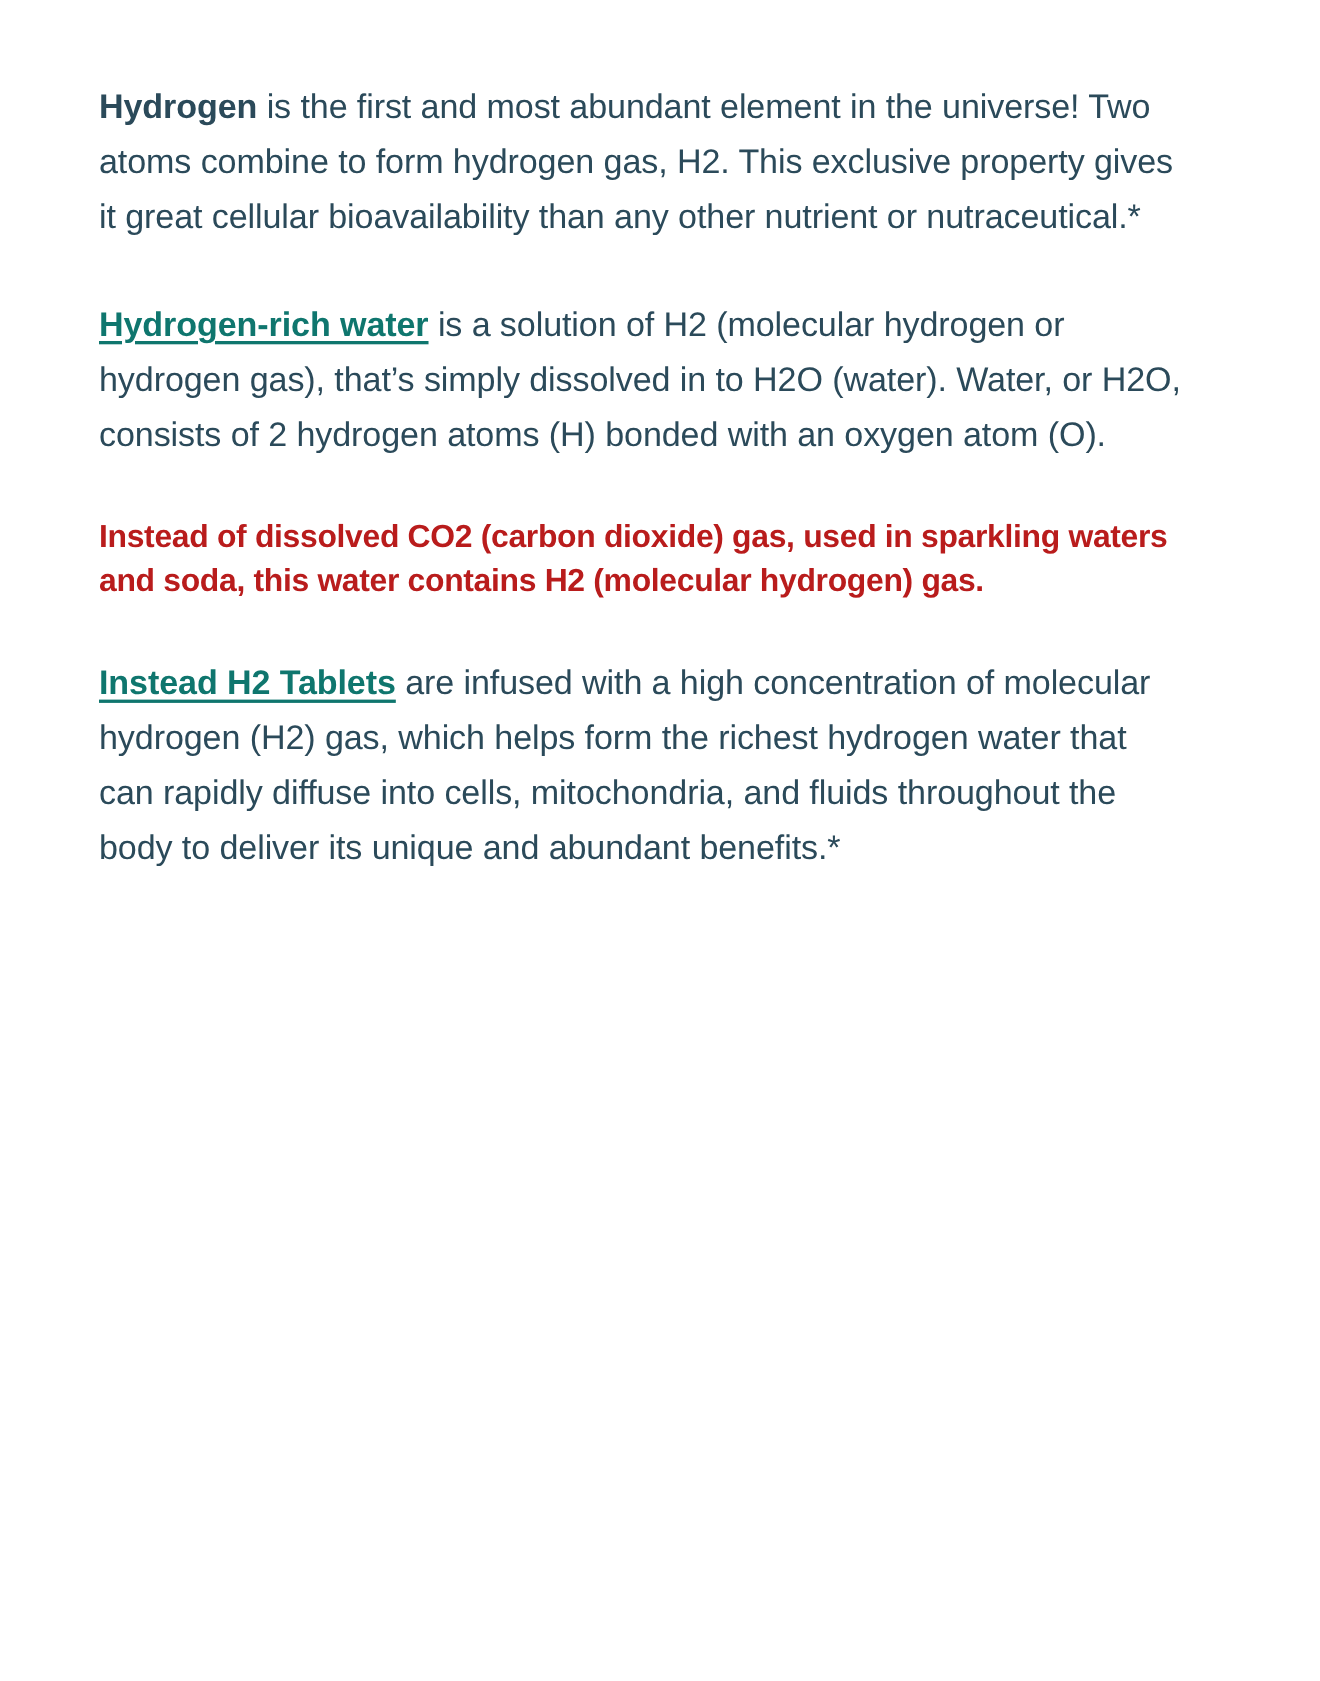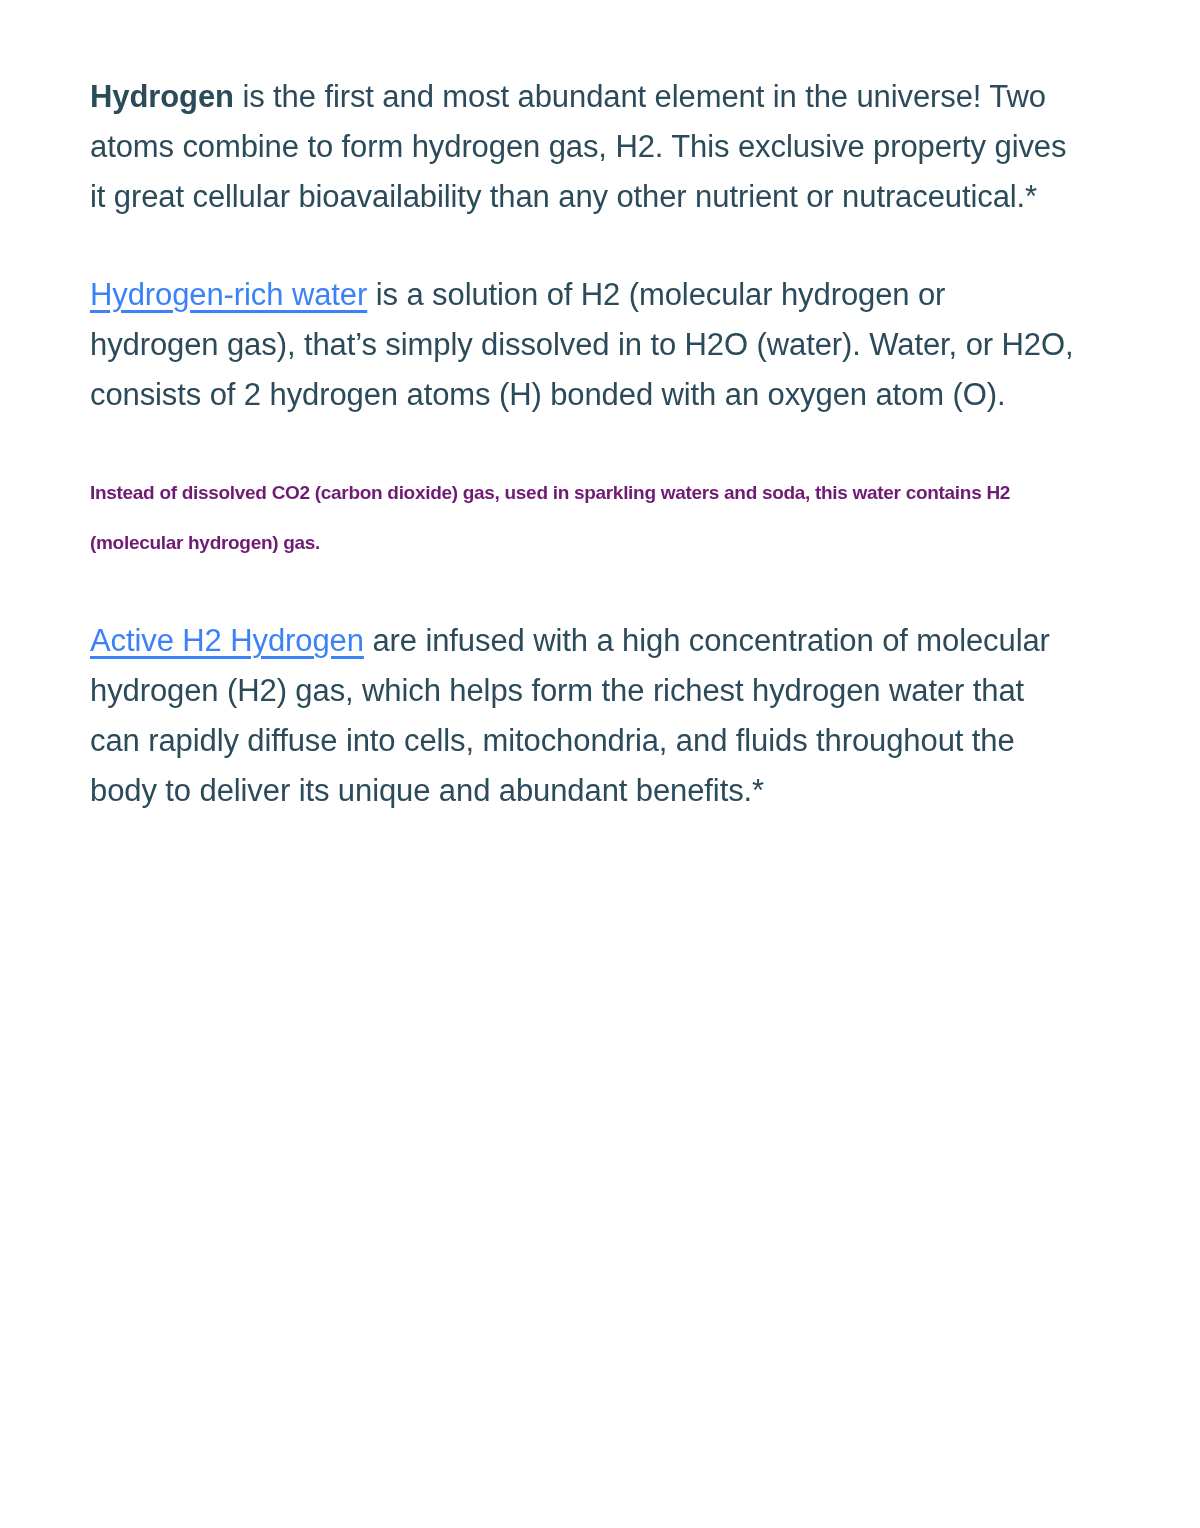--- a/index.html
+++ b/index.html
@@ -32,35 +32,35 @@
     color: #2b4a5a;
     font-weight: 400;
     max-width: 1018px;
   }
 
   .para:last-child {
     margin-bottom: 0;
   }
 
   .para.highlight {
-    color: #701a75;
+    color: #b91c1c;
     font-weight: 700;
-    font-size: 19px;
-    line-height: 50px;
+    font-size: 29px;
+    line-height: 40px;
     letter-spacing: -0.3px;
   }
 
   .lead-bold {
     font-weight: 700;
     color: #2b4a5a;
   }
 
   .lead-bold-underline {
-    font-weight: 400;
-    color: #3b82f6;
+    font-weight: 700;
+    color: #0f766e;
     text-decoration: underline;
     text-underline-offset: 5px;
     text-decoration-thickness: 2.5px;
   }
 
   .citation {
     font-size: 23px;
     color: #4d6a79;
     font-weight: 400;
     vertical-align: 1px;
@@ -79,16 +79,16 @@
 
   <p class="para">
     <span class="lead-bold-underline">Hydrogen-rich water</span><span> is a solution of H2 (molecular hydrogen or hydrogen gas), that’s simply dissolved in to H2O (water). Water, or H2O, consists of 2 hydrogen atoms (H) bonded with an oxygen atom (O).</span>
   </p>
 
   <p class="para highlight">
     <span>Instead of dissolved CO2 (carbon dioxide) gas, used in sparkling waters and soda, this water contains H2 (molecular hydrogen) gas.</span>
   </p>
 
   <p class="para">
-    <span class="lead-bold-underline">Active H2 Hydrogen</span><span> are infused with a high concentration of molecular hydrogen (H2) gas, which helps form the richest hydrogen water that can rapidly diffuse into cells, mitochondria, and fluids throughout the body to deliver its unique and abundant benefits.*</span>
+    <span class="lead-bold-underline">Instead H2 Tablets</span><span> are infused with a high concentration of molecular hydrogen (H2) gas, which helps form the richest hydrogen water that can rapidly diffuse into cells, mitochondria, and fluids throughout the body to deliver its unique and abundant benefits.*</span>
   </p>
 
 </div>
 
 </body></html>

